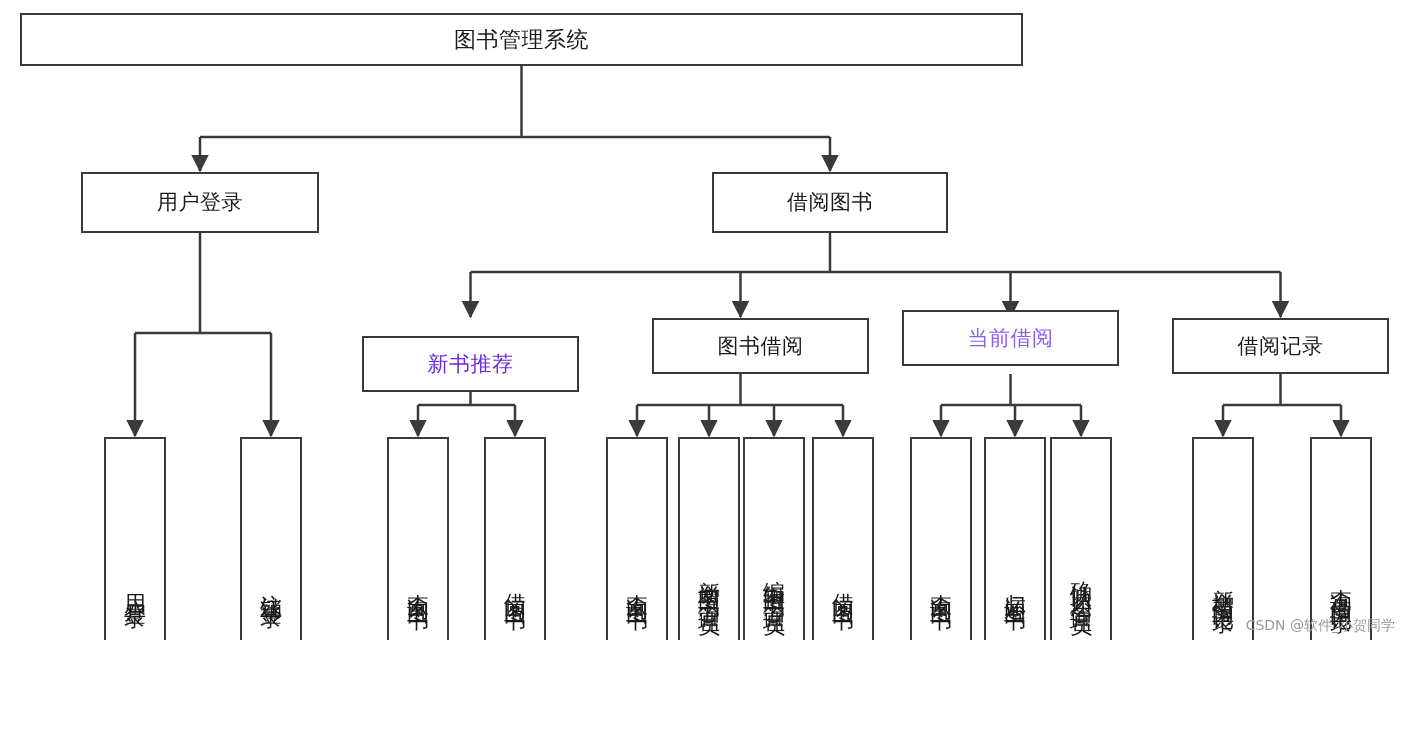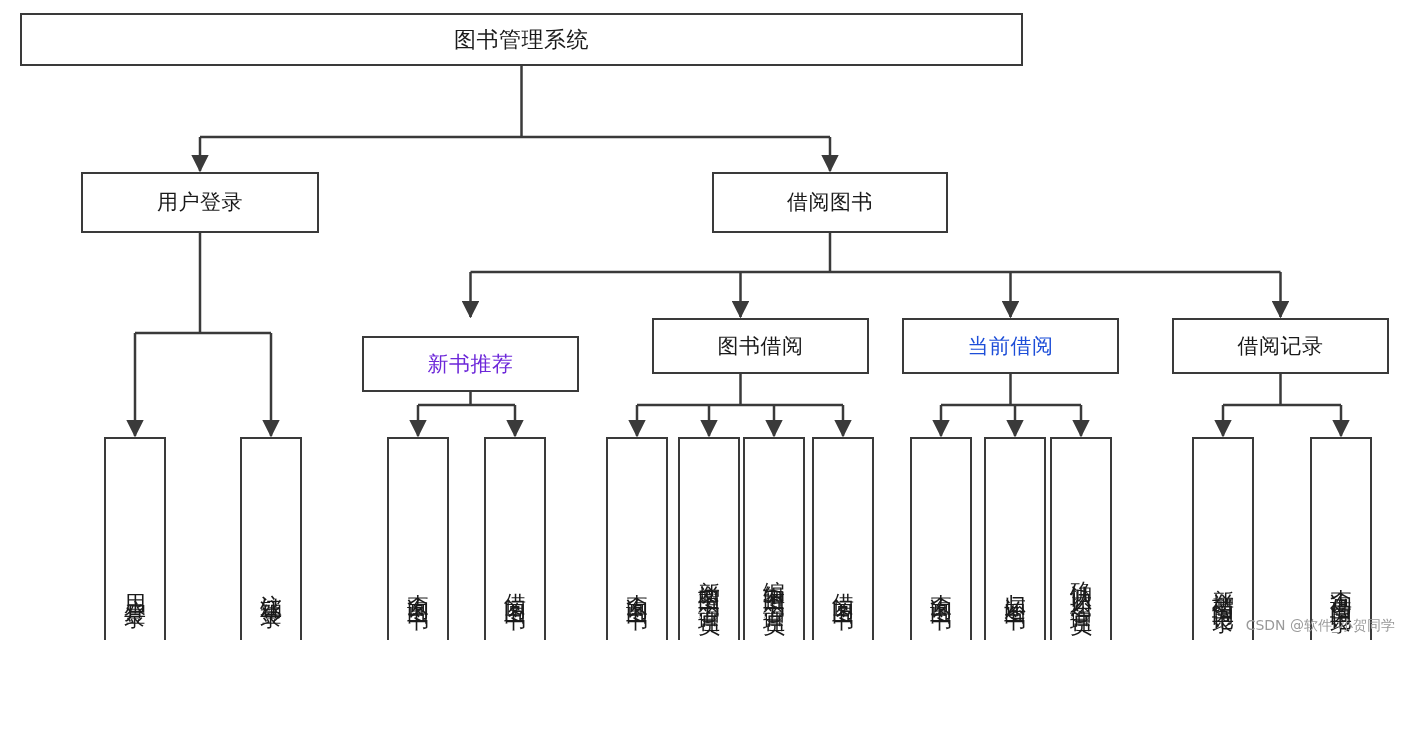--- a/index.html
+++ b/index.html
@@ -130,21 +130,21 @@
       </div>
       <div class="node h" style="left: 712px; top: 172px; width: 236px; height: 61px; border-color: rgb(58, 58, 58); background: rgb(255, 255, 255); color: rgb(26, 26, 26);">
         <span class="node-label">借阅图书</span>
       </div>
       <div class="node h" style="left: 362px; top: 336px; width: 217px; height: 56px; border-color: rgb(58, 58, 58); background: rgb(255, 255, 255); color: #6d28d9;">
         <span class="node-label">新书推荐</span>
       </div>
       <div class="node h" style="left: 652px; top: 318px; width: 217px; height: 56px; border-color: rgb(58, 58, 58); background: rgb(255, 255, 255); color: rgb(26, 26, 26);">
         <span class="node-label">图书借阅</span>
       </div>
-      <div class="node h" style="left: 902px; top: 318px; width: 217px; height: 56px; border-color: rgb(58, 58, 58); background: rgb(255, 255, 255); color: #1d4ed8;">
+      <div class="node h" style="left: 902px; top: 310px; width: 217px; height: 56px; border-color: rgb(58, 58, 58); background: rgb(255, 255, 255); color: #8b5cf6;">
         <span class="node-label">当前借阅</span>
       </div>
       <div class="node h" style="left: 1172px; top: 318px; width: 217px; height: 56px; border-color: rgb(58, 58, 58); background: rgb(255, 255, 255); color: rgb(26, 26, 26);">
         <span class="node-label">借阅记录</span>
       </div>
       <div class="node v" style="left: 104px; top: 437px; width: 62px; height: 297px; border-color: rgb(58, 58, 58); background: rgb(255, 255, 255); color: rgb(26, 26, 26);">
         <span class="node-label">用户登录</span>
       </div>
       <div class="node v" style="left: 240px; top: 437px; width: 62px; height: 297px; border-color: rgb(58, 58, 58); background: rgb(255, 255, 255); color: rgb(26, 26, 26);">
         <span class="node-label">注销登录</span>

